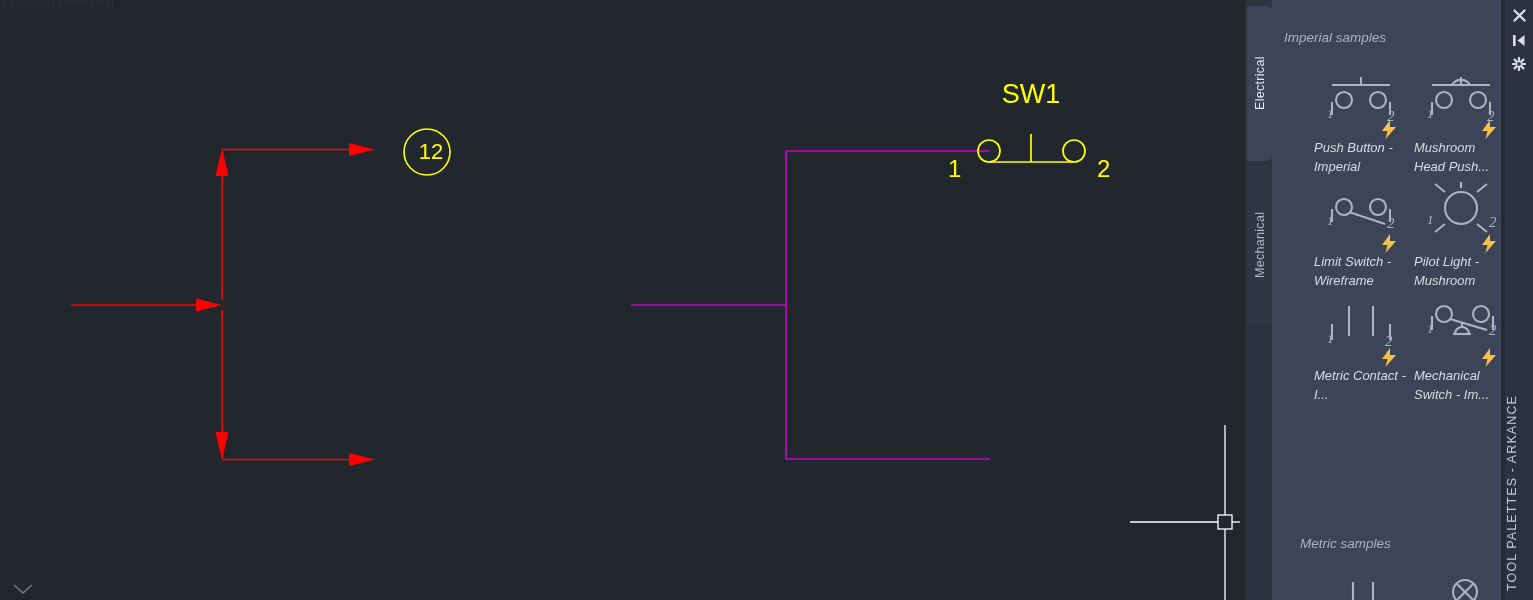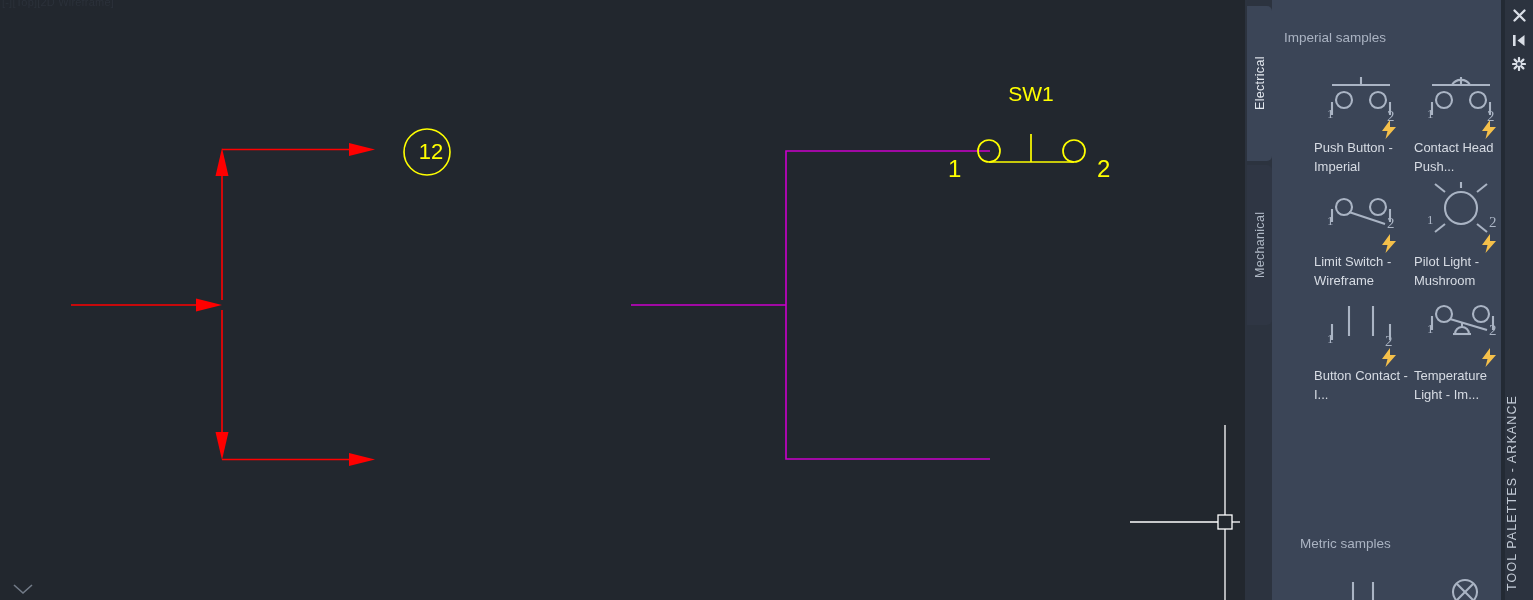--- a/index.html
+++ b/index.html
@@ -83,20 +83,21 @@
     color: #aeb7c4;
   }
   #tab-electrical { top: 6px; height: 155px; }
   #tab-mechanical { top: 165px; height: 160px; }
 
   .palette-body {
     flex: 1 1 auto;
     position: relative;
     background: #3b4557;
     overflow: hidden;
+    font-style: italic;
   }
   .group-header {
     color: #aab3c2;
     font-size: 13.5px;
     padding-left: 12px;
     margin-top: 0;
     user-select: none;
   }
   #group-imperial { position: absolute; left: 0; top: 30px; }
   #group-metric   { position: absolute; left: 16px; top: 536px; }
@@ -262,21 +263,21 @@
         <line x1="1225" y1="425" x2="1225" y2="515"></line>
         <line x1="1225" y1="529" x2="1225" y2="600"></line>
         <rect x="1218" y="515" width="14" height="14"></rect>
       </g>
     </svg>
 
     <div style="position:absolute;left:404px;top:139px;width:54px;text-align:center;
                 color:#ffff00;font-size:22px;line-height:26px;">12</div>
 
     <div style="position:absolute;left:981px;top:80px;width:100px;text-align:center;
-                color:#ffff00;font-size:21px;line-height:28px;">SW1</div>
+                color:#ffff00;font-size:27px;line-height:28px;">SW1</div>
 
     <div style="position:absolute;left:948px;top:155px;color:#ffff00;
                 font-size:24px;line-height:28px;">1</div>
     <div style="position:absolute;left:1097px;top:155px;color:#ffff00;
                 font-size:24px;line-height:28px;">2</div>
 
     <svg id="ucs-chevron" viewBox="0 0 22 14">
       <path d="M2,3 L11,11 L20,3" fill="none" stroke="#8d97a6" stroke-width="1.6"></path>
     </svg>
   </div>
@@ -331,21 +332,21 @@
                 <line x1="13" y1="34" x2="13" y2="47"></line>
                 <line x1="71" y1="34" x2="71" y2="47"></line>
               </g>
               <text x="8" y="50" fill="#aab4c4" font-size="13" font-family="Liberation Serif, serif">1</text>
               <text x="68" y="53" fill="#aab4c4" font-size="15" font-family="Liberation Serif, serif">2</text>
             </svg>
             <svg class="bolt" viewBox="0 0 16 19">
               <path d="M9,0 L1,11 L6.5,11 L4.5,19 L15,7 L9,7 Z" fill="#f5c04a"></path>
             </svg>
           </div>
-          <div class="tool-label">Contact Head Push...</div>
+          <div class="tool-label">Mushroom Head Push...</div>
         </div>
 
         <div class="tool-item">
           <div class="tool-icon">
             <svg width="86" height="72" viewBox="0 0 86 72">
               <g stroke="#aab4c4" stroke-width="2.1" fill="none">
                 <circle cx="25" cy="25" r="8"></circle>
                 <circle cx="59" cy="25" r="8"></circle>
                 <line x1="30" y1="30" x2="66" y2="42"></line>
                 <line x1="13" y1="27" x2="13" y2="40"></line>
@@ -391,21 +392,21 @@
                 <line x1="13" y1="28" x2="13" y2="44"></line>
                 <line x1="71" y1="28" x2="71" y2="44"></line>
               </g>
               <text x="8" y="47" fill="#aab4c4" font-size="13" font-family="Liberation Serif, serif">1</text>
               <text x="66" y="50" fill="#aab4c4" font-size="15" font-family="Liberation Serif, serif">2</text>
             </svg>
             <svg class="bolt" viewBox="0 0 16 19">
               <path d="M9,0 L1,11 L6.5,11 L4.5,19 L15,7 L9,7 Z" fill="#f5c04a"></path>
             </svg>
           </div>
-          <div class="tool-label">Button Contact - I...</div>
+          <div class="tool-label">Metric Contact - I...</div>
         </div>
 
         <div class="tool-item">
           <div class="tool-icon">
             <svg width="86" height="72" viewBox="0 0 86 72">
               <g stroke="#aab4c4" stroke-width="2.1" fill="none">
                 <circle cx="25" cy="18" r="8"></circle>
                 <circle cx="62" cy="18" r="8"></circle>
                 <line x1="31" y1="23" x2="68" y2="34"></line>
                 <path d="M36,38 A7,7 0 0 1 50,38"></path>
@@ -414,21 +415,21 @@
                 <line x1="13" y1="20" x2="13" y2="34"></line>
                 <line x1="74" y1="20" x2="74" y2="34"></line>
               </g>
               <text x="8" y="37" fill="#aab4c4" font-size="13" font-family="Liberation Serif, serif">1</text>
               <text x="70" y="39" fill="#aab4c4" font-size="15" font-family="Liberation Serif, serif">2</text>
             </svg>
             <svg class="bolt" viewBox="0 0 16 19">
               <path d="M9,0 L1,11 L6.5,11 L4.5,19 L15,7 L9,7 Z" fill="#f5c04a"></path>
             </svg>
           </div>
-          <div class="tool-label">Temperature Light - Im...</div>
+          <div class="tool-label">Mechanical Switch - Im...</div>
         </div>
       </div>
 
       <div id="group-metric" class="group-header">Metric samples</div>
 
       <div id="grid-metric" class="tool-grid">
         <div class="tool-item">
           <div class="tool-icon">
             <svg width="86" height="72" viewBox="0 0 86 72">
               <g stroke="#aab4c4" stroke-width="2.1" fill="none">

